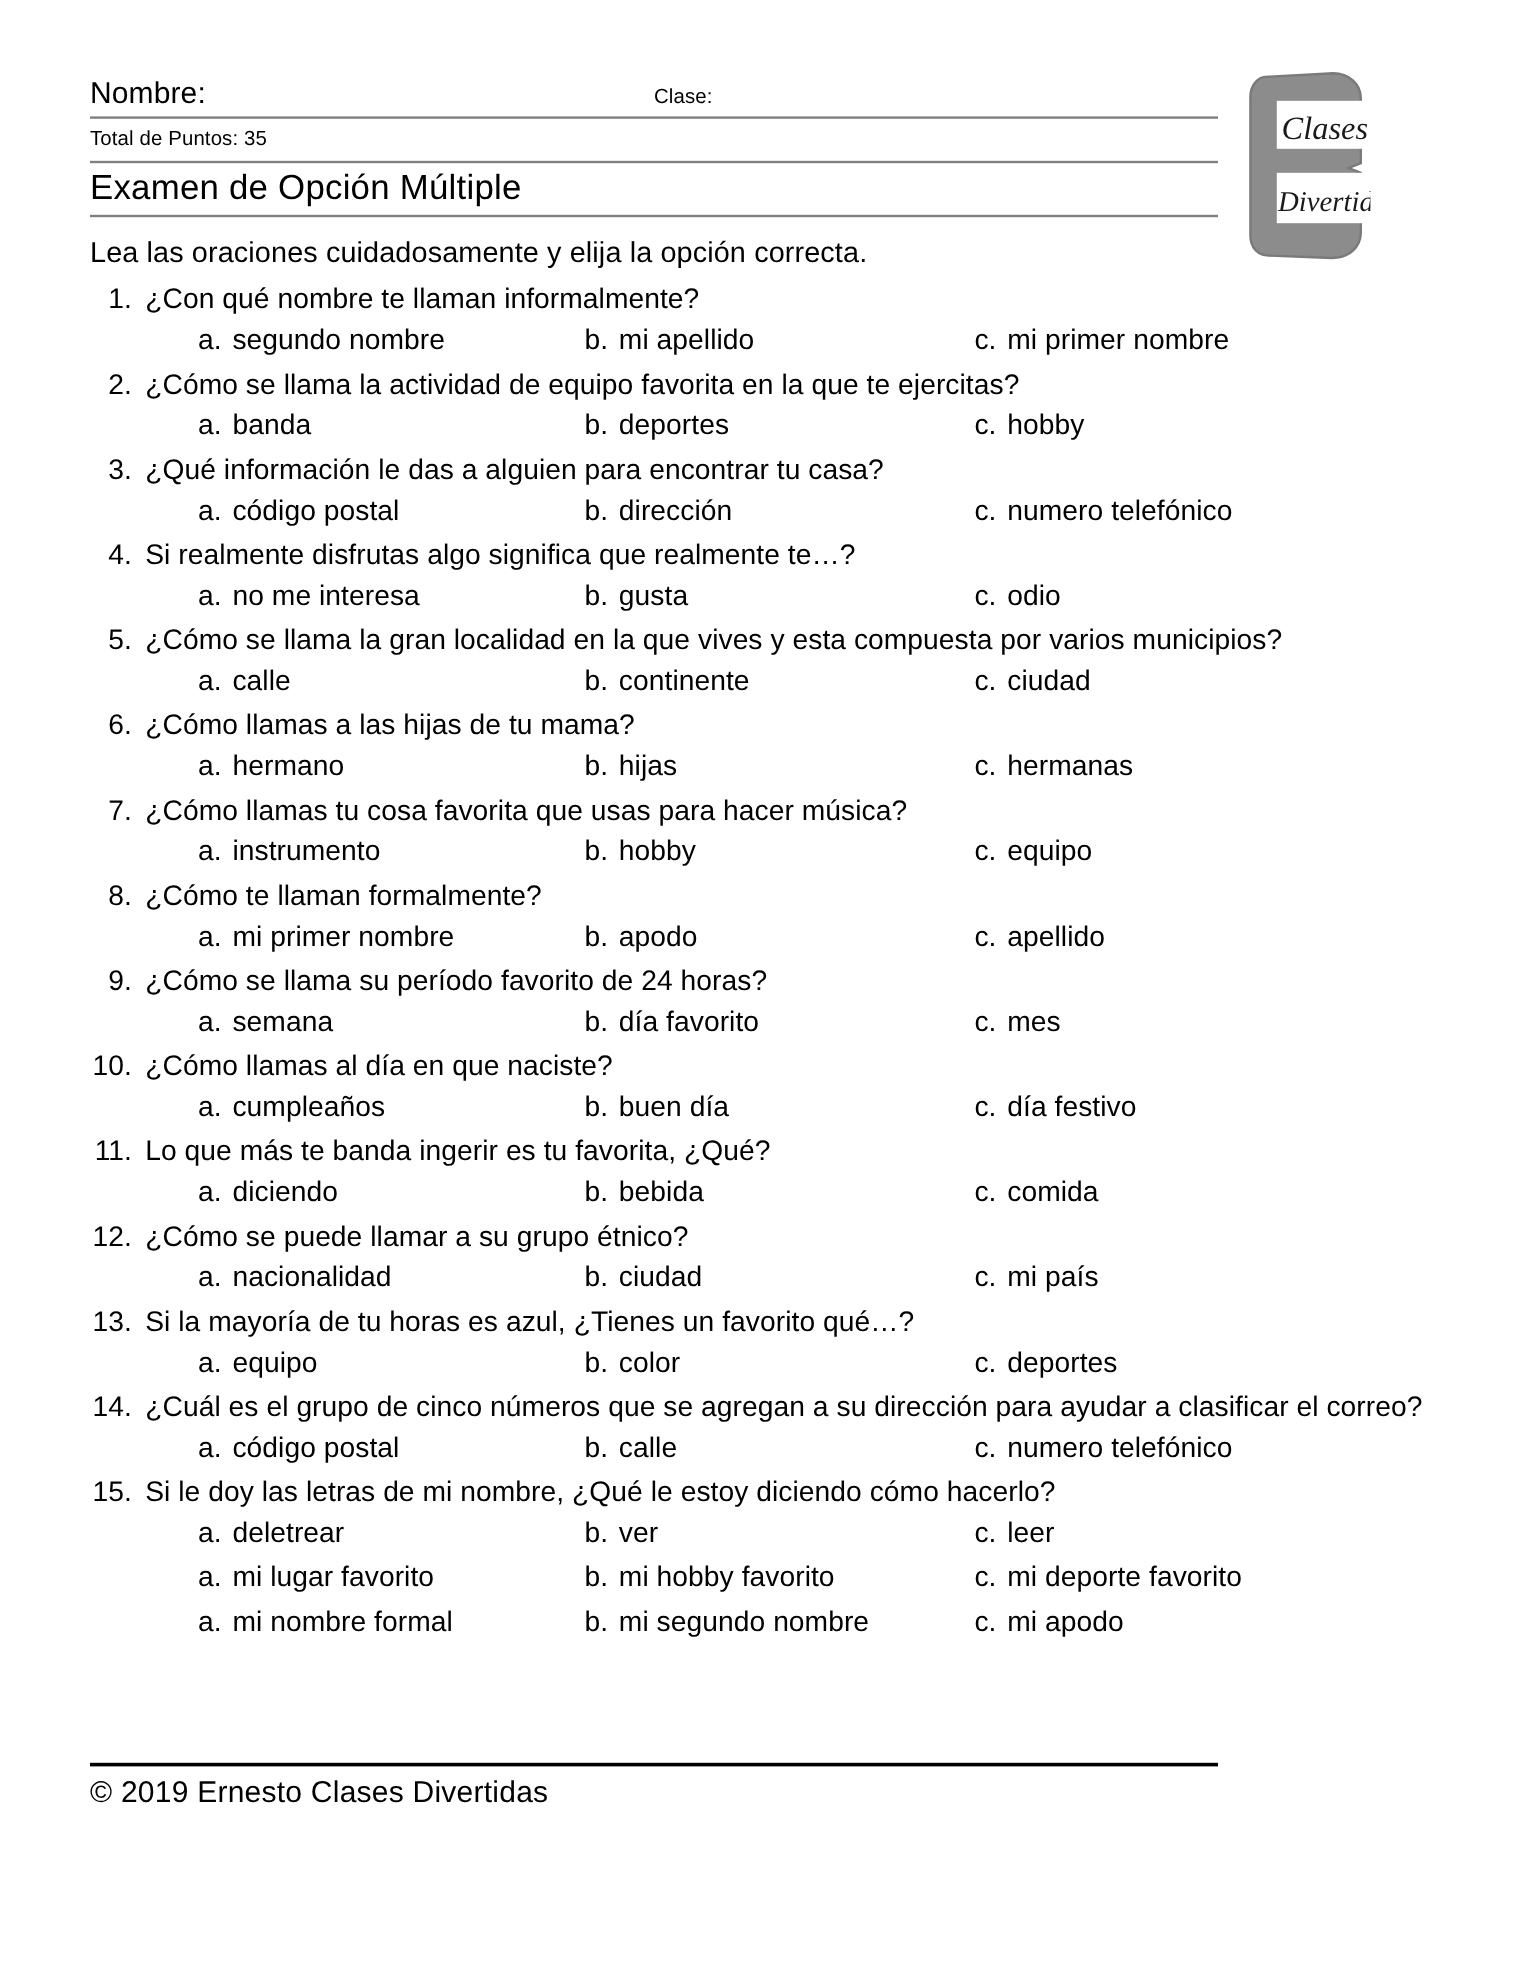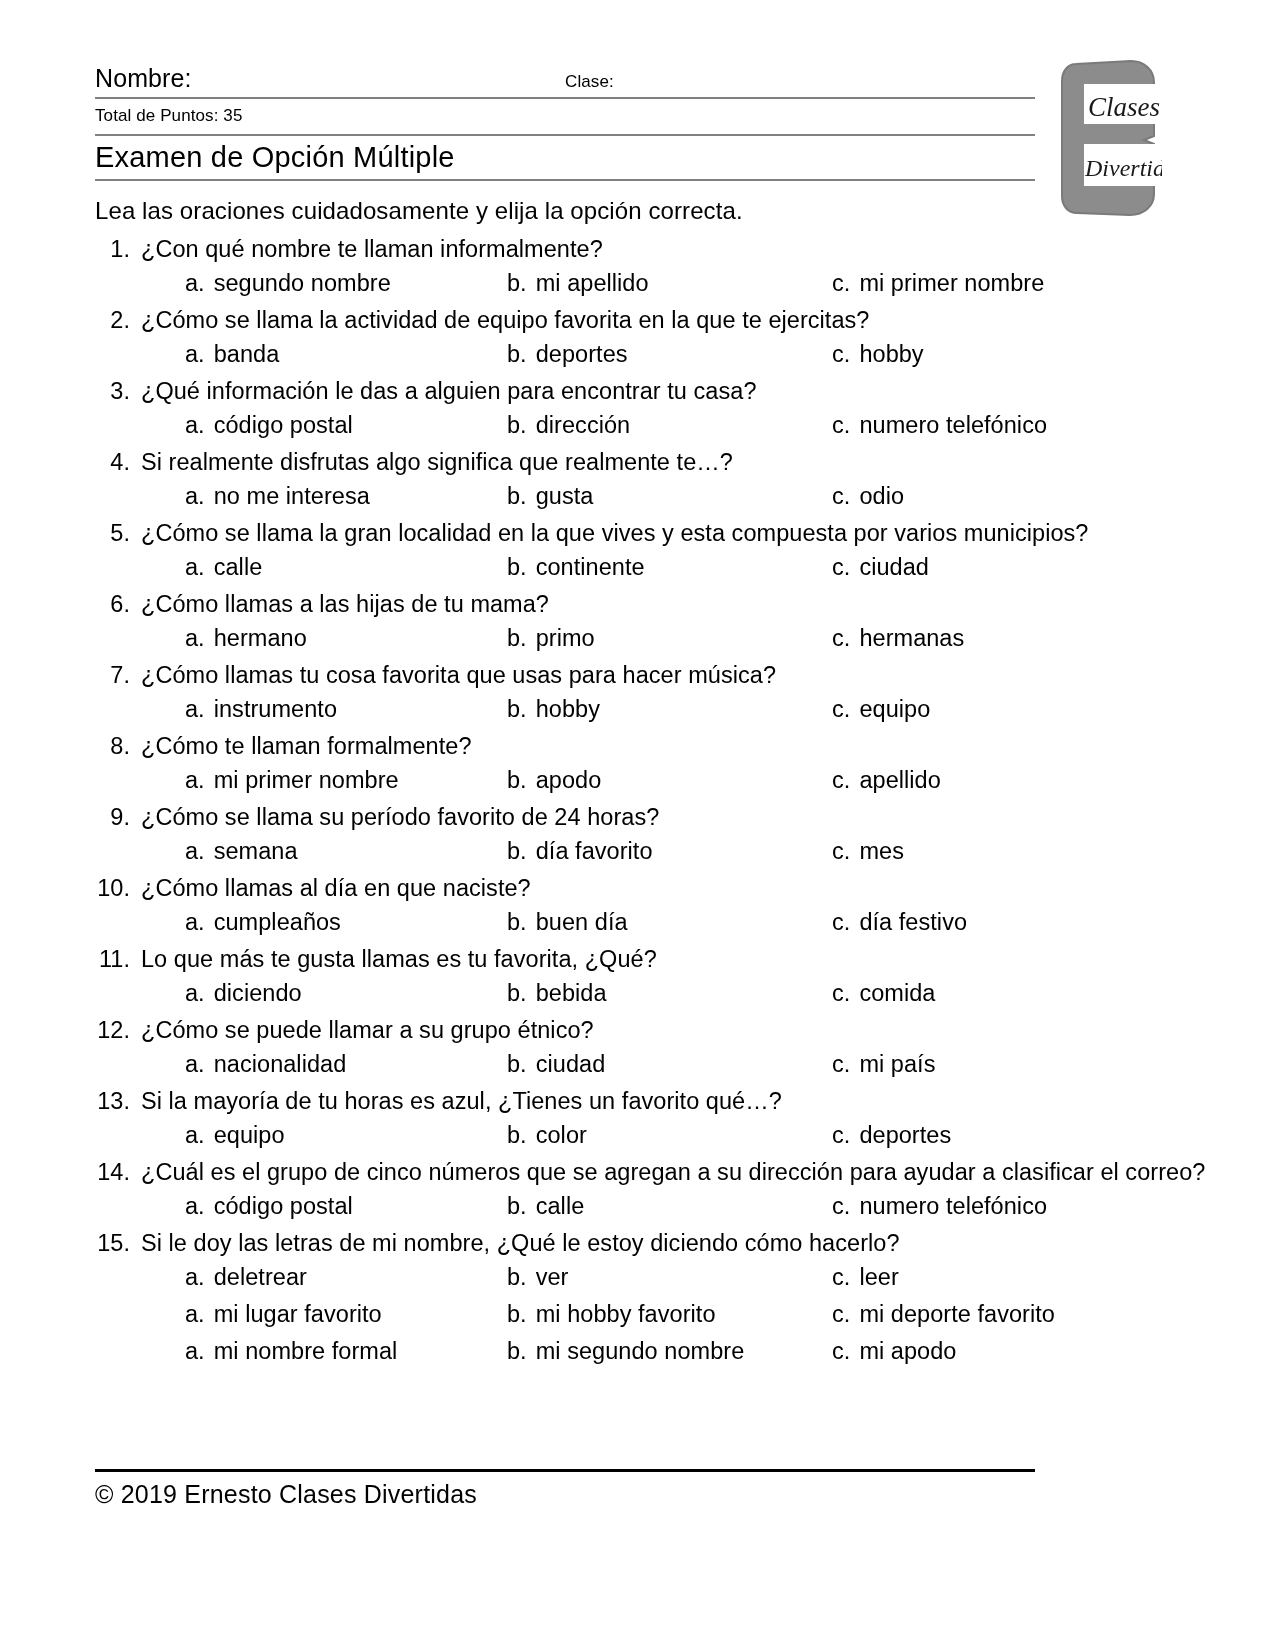--- a/index.html
+++ b/index.html
@@ -16,21 +16,20 @@
     position: relative;
     overflow: hidden;
   }
 
   .page {
     position: absolute;
     left: 0; top: 0;
     width: 1097px;
     height: 1650px;
     padding: 0;
-    margin-left: 20px;
   }
 
   
   .header {
     position: absolute;
     left: 75px;
     top: 62px;
     width: 940px;
   }
   .hdr-row {
@@ -288,21 +287,21 @@
           <span class="q-num">6.</span>
           <span class="q-text">¿Cómo llamas a las hijas de tu mama?</span>
         </div>
         <div class="opt-line">
           <div class="opt opt-a">
             <span class="opt-letter">a.</span>
             <span>hermano</span>
           </div>
           <div class="opt opt-b">
             <span class="opt-letter">b.</span>
-            <span>primo</span>
+            <span>hijas</span>
           </div>
           <div class="opt opt-c">
             <span class="opt-letter">c.</span>
             <span>hermanas</span>
           </div>
         </div>
       </div>
       <div class="q-block">
         <div class="q-line">
           <span class="q-num">7.</span>
@@ -379,21 +378,21 @@
           </div>
           <div class="opt opt-c">
             <span class="opt-letter">c.</span>
             <span>día festivo</span>
           </div>
         </div>
       </div>
       <div class="q-block">
         <div class="q-line">
           <span class="q-num">11.</span>
-          <span class="q-text">Lo que más te gusta llamas es tu favorita, ¿Qué?</span>
+          <span class="q-text">Lo que más te banda ingerir es tu favorita, ¿Qué?</span>
         </div>
         <div class="opt-line">
           <div class="opt opt-a">
             <span class="opt-letter">a.</span>
             <span>diciendo</span>
           </div>
           <div class="opt opt-b">
             <span class="opt-letter">b.</span>
             <span>bebida</span>
           </div>

